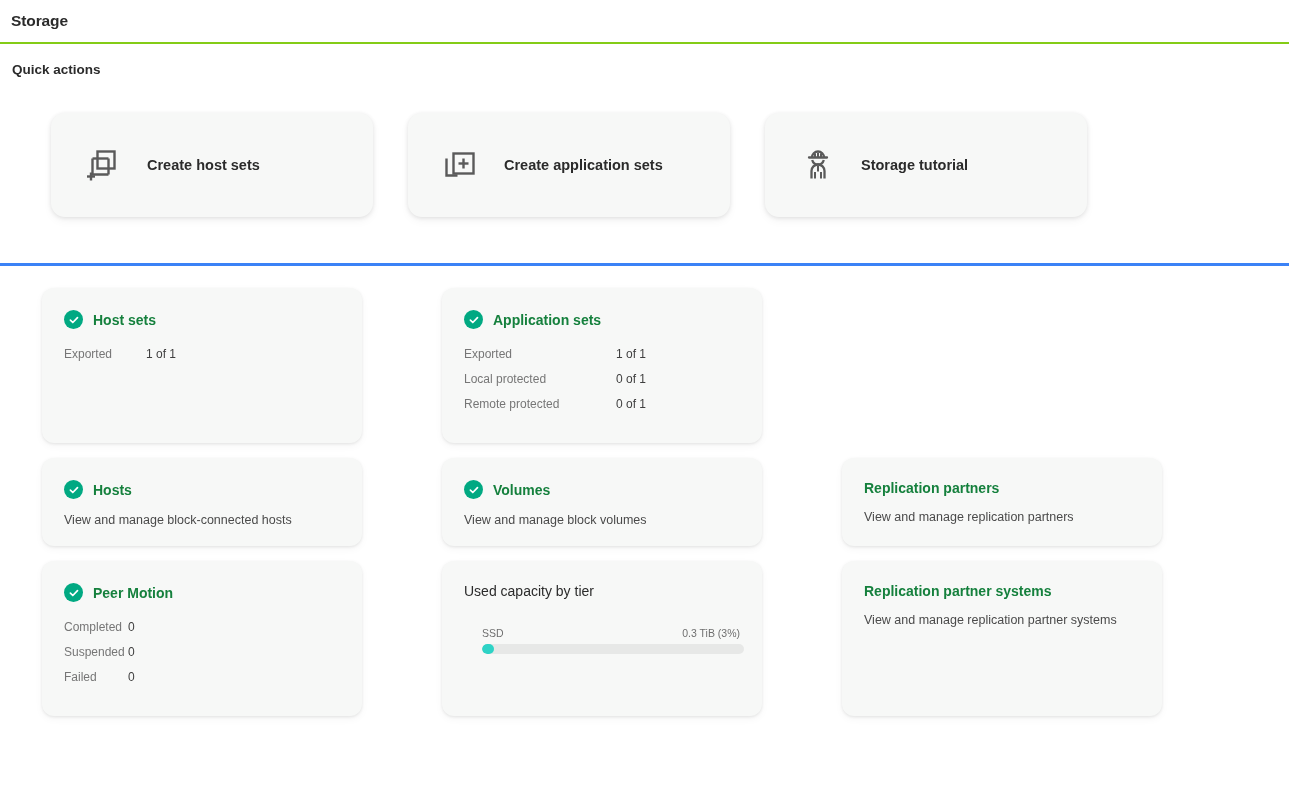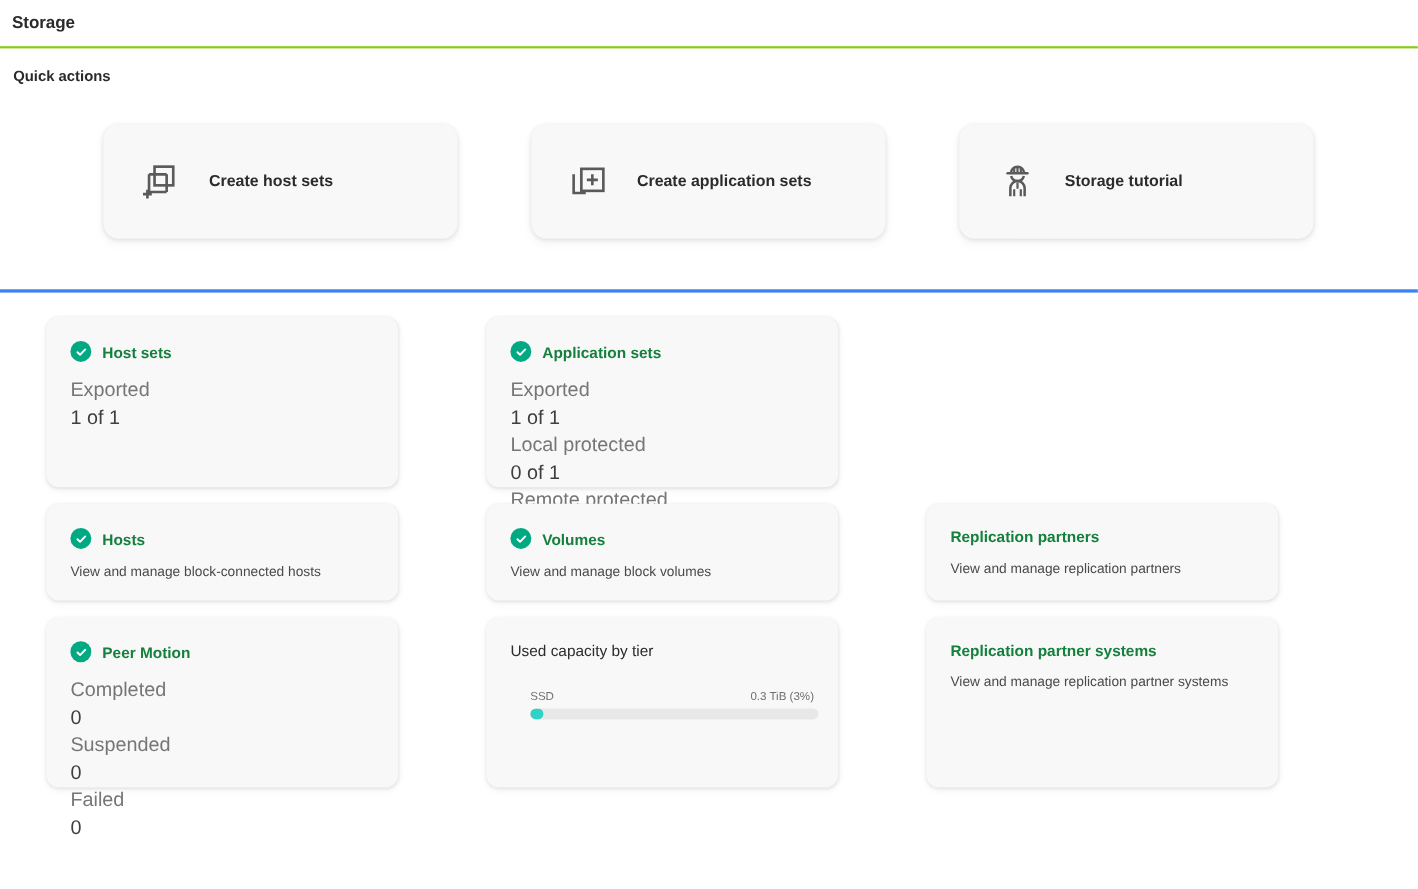--- a/index.html
+++ b/index.html
@@ -34,22 +34,21 @@
   }
   .section-title {
     font-size: 13.5px;
     font-weight: bold;
     color: #2b2b2b;
     padding: 18px 0 0 12px;
   }
   .qa-row {
     display: flex;
     padding: 36px 0 0 51px;
-    gap: 67px;
-    margin-left: 43px;
+    gap: 35px;
   }
   .qa-card {
     width: 322px;
     height: 104px;
     background: #f7f8f7;
     border-radius: 14px;
     box-shadow: 0 1px 4px rgba(0,0,0,0.10), 0 4px 10px rgba(0,0,0,0.045);
     display: flex;
     align-items: center;
     padding-left: 31px;
@@ -109,23 +108,22 @@
   }
   .card-desc {
     font-size: 12.5px;
     color: #4a4a4a;
     line-height: 1.4;
   }
 
   .stat-list { margin-top: 2px; }
   .stat-row {
     display: flex;
-    font-size: 18px;
+    font-size: 12px;
     line-height: 25px;
-    flex-direction: column;
   }
   .stat-label { color: #767676; }
   .stat-value { color: #3f3f3f; }
 
   
   .stat-row.w1 .stat-label { width: 82px; }
   .stat-row.w2 .stat-label { width: 152px; }
   .stat-row.w3 .stat-label { width: 64px; }
 
   

